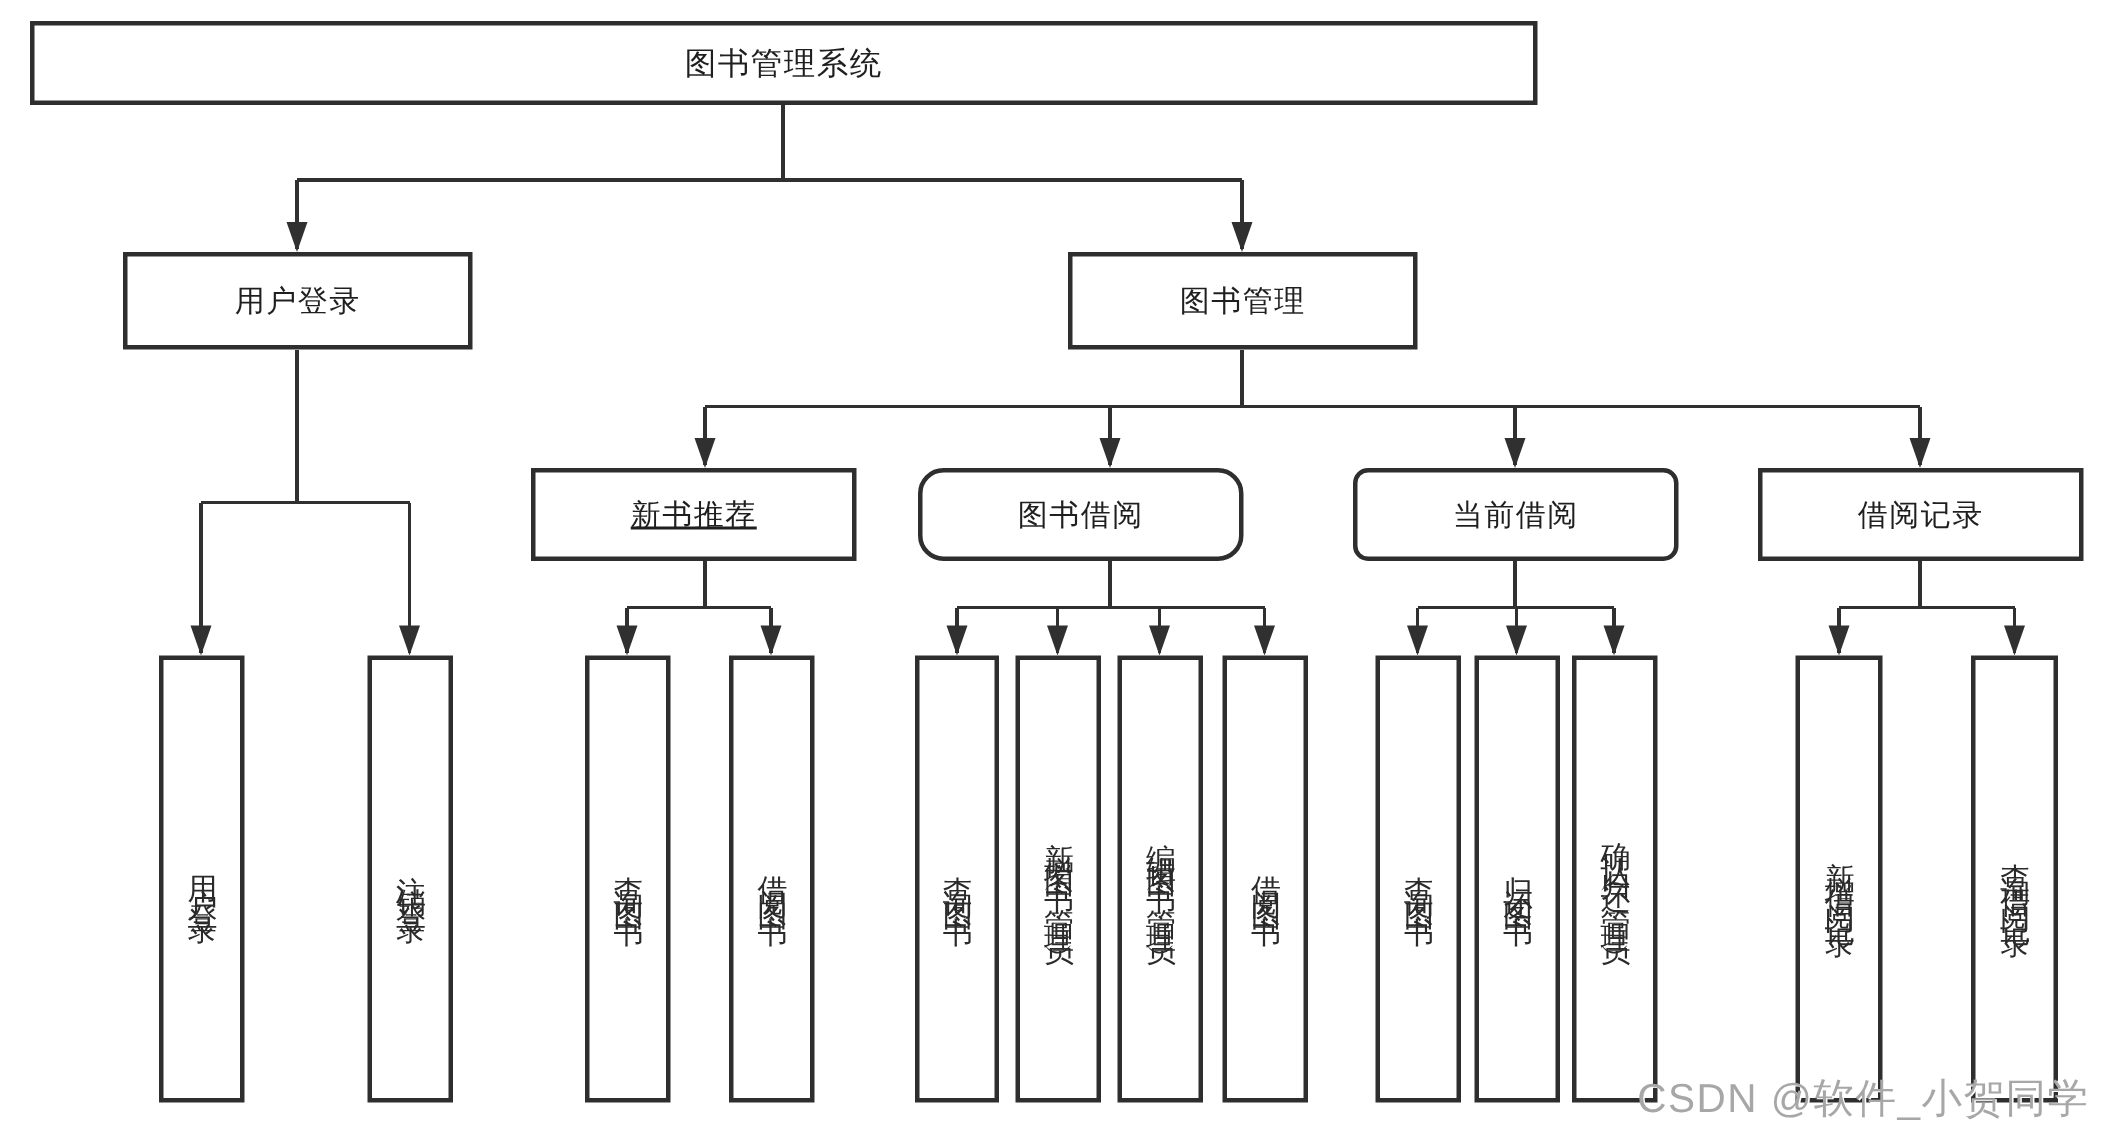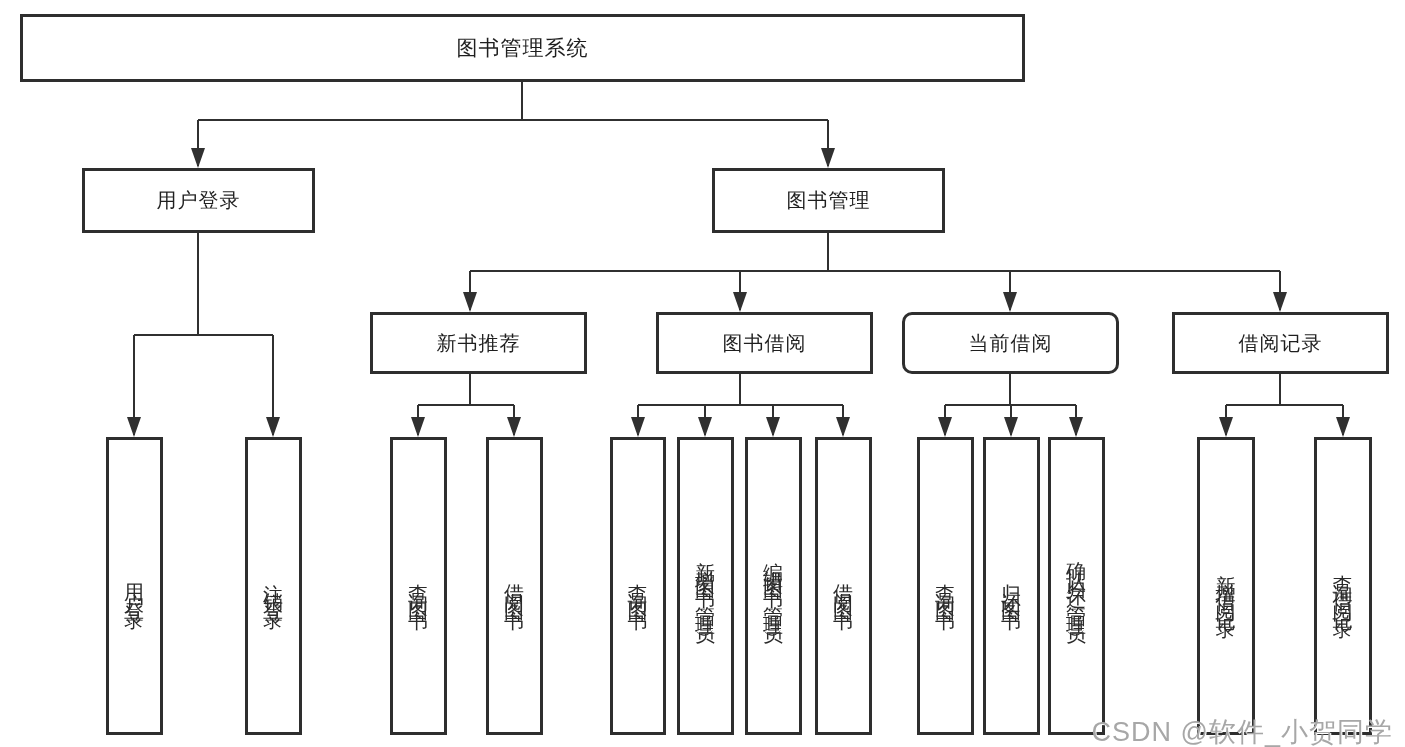--- a/index.html
+++ b/index.html
@@ -21,21 +21,21 @@
     position: absolute;
     box-sizing: border-box;
     border: 3px solid #2e2e2e;
     background: #ffffff;
     display: flex;
     align-items: center;
     justify-content: center;
     color: #1f1f1f;
   }
   .node-root {
-    left: 20px; top: 14px; width: 1005px; height: 68px;
+    left: 20px; top: 14px; width: 1005px; height: 56px;
     font-size: 21px; letter-spacing: 1px;
   }
   .node-l2 {
     top: 168px; height: 65px; width: 233px;
     font-size: 20px; letter-spacing: 1px;
   }
   .node-l3 {
     top: 312px; height: 62px; width: 217px;
     font-size: 20px; letter-spacing: 1px;
   }
@@ -113,24 +113,24 @@
     <span>图书管理系统</span>
   </div>
 
   <div class="node node-l2" style="left:82px;">
     <span>用户登录</span>
   </div>
   <div class="node node-l2" style="left:712px;text-align:right;">
     <span>图书管理</span>
   </div>
 
-  <div class="node node-l3" style="left:370px;">
+  <div class="node node-l3" style="left:354px;text-decoration:underline;">
     <span>新书推荐</span>
   </div>
-  <div class="node node-l3" style="left:656px;">
+  <div class="node node-l3" style="left:612px;border-radius:17px;">
     <span>图书借阅</span>
   </div>
   <div class="node node-l3" style="left:902px;border-radius:10px;">
     <span>当前借阅</span>
   </div>
   <div class="node node-l3" style="left:1172px;text-align:center;">
     <span>借阅记录</span>
   </div>
 
   <div class="node leaf" style="left:106px;width:57px;">

